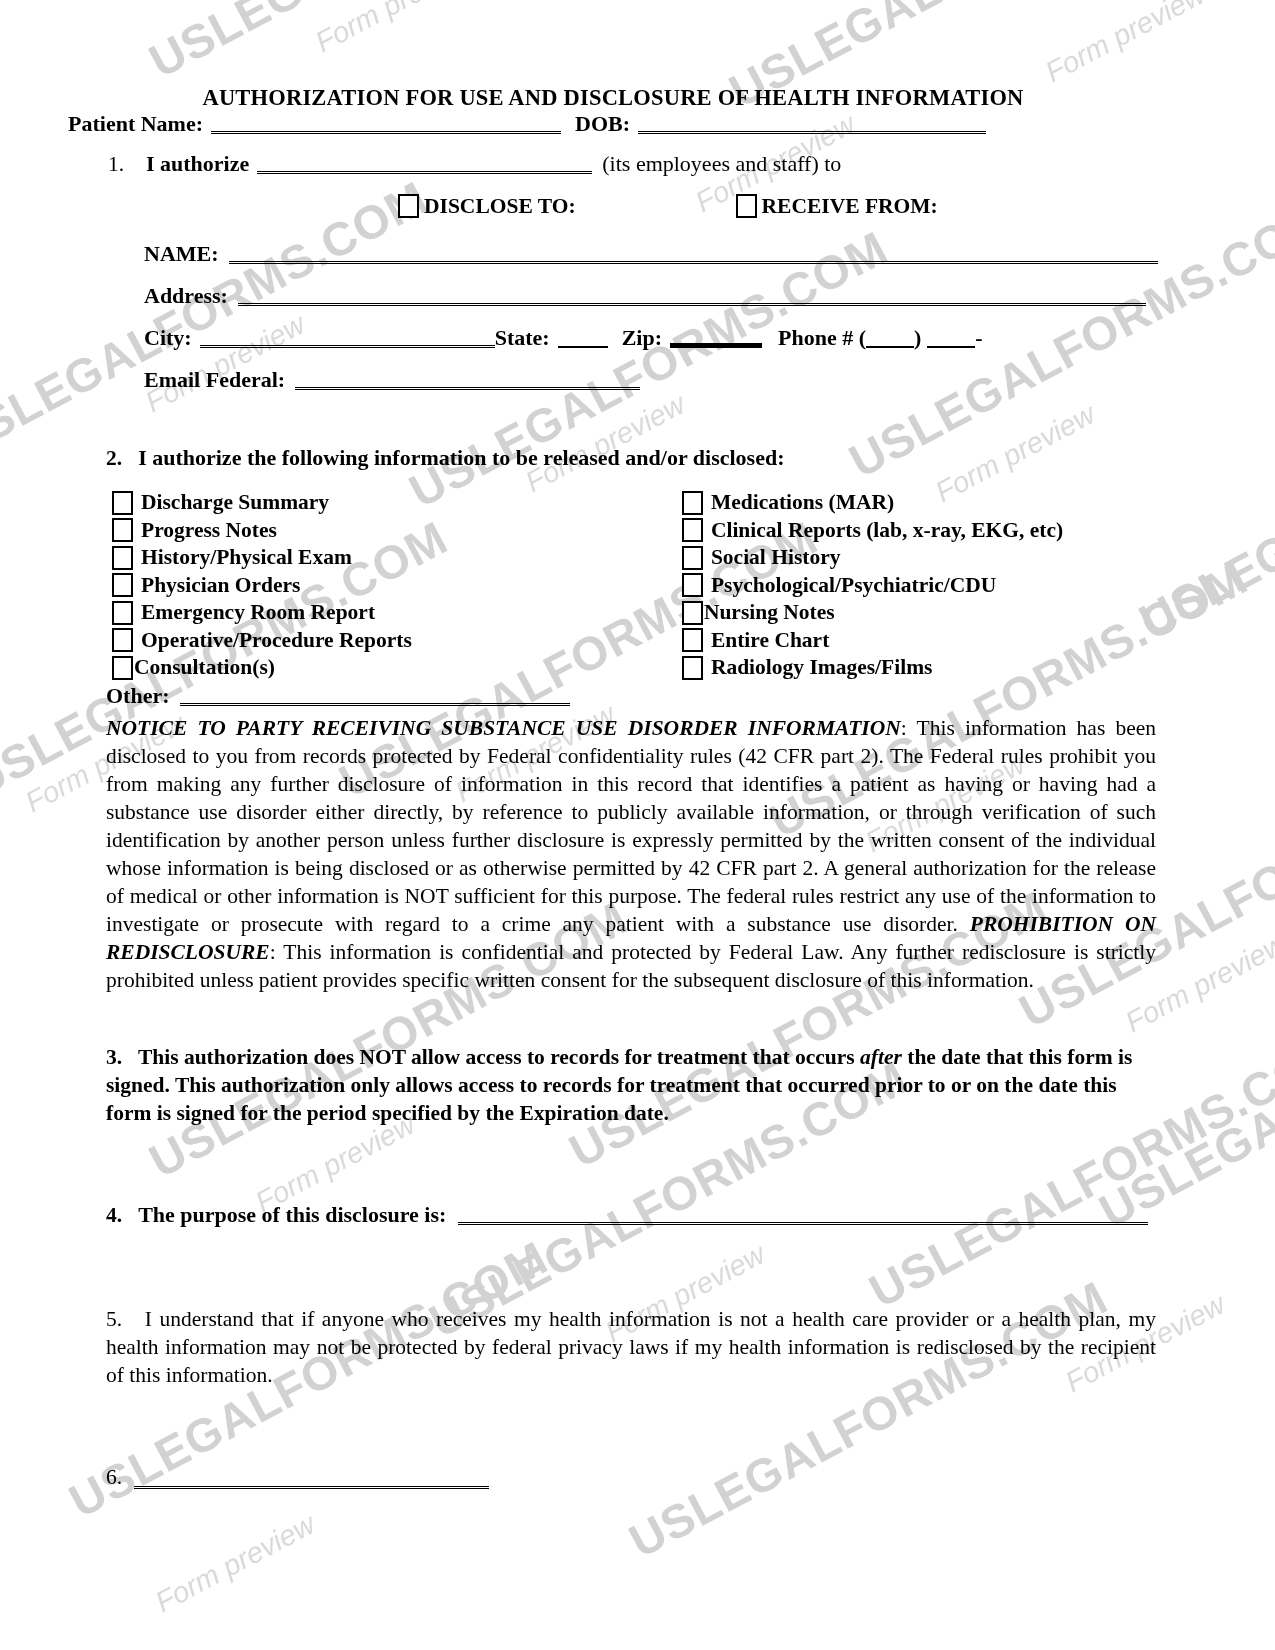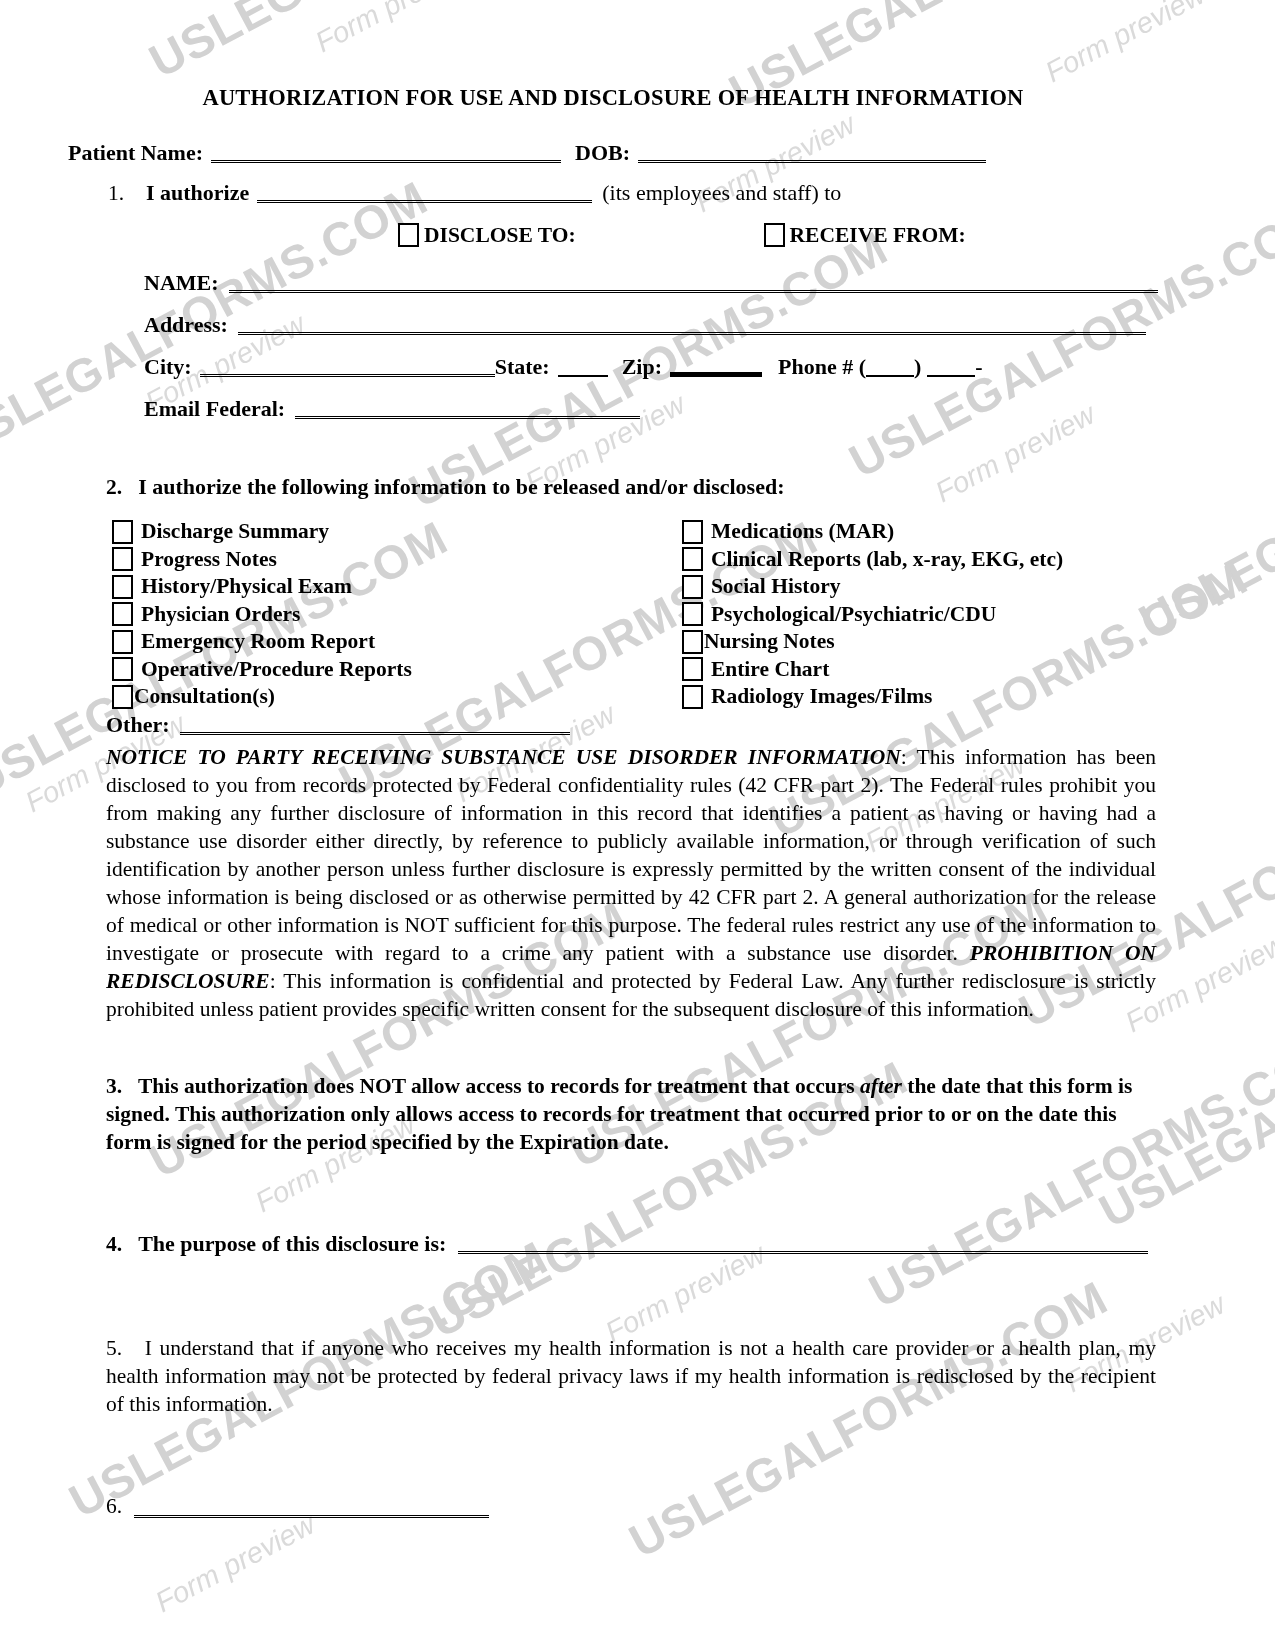--- a/index.html
+++ b/index.html
@@ -64,21 +64,21 @@
   .lbl { font-weight: bold; font-size: 22px; white-space: nowrap; }
   .lbl-n { font-size: 21.5px; white-space: nowrap; }
   .fill {
     border-bottom: 3px double #000;
     height: 17px;
     align-self: flex-end;
     margin-bottom: 3px;
   }
   .fill.single { border-bottom: 2px solid #000; }
 
-  .patient-row { margin-top: 29px; }
+  .patient-row { }
 
   
   .item1 { margin-top: 14px; display: flex; align-items: baseline; }
   .item1 .num { width: 38px; font-size: 21.5px; }
   .tail { font-size: 22px; white-space: nowrap; margin-left: 10px; }
 
   
   .cbx {
     display: inline-block;
     width: 21px;
@@ -87,21 +87,20 @@
     background: #fff;
     box-sizing: border-box;
     vertical-align: -4px;
     flex: 0 0 auto;
   }
   .choice-row {
     display: flex;
     margin-top: 17px;
     padding-left: 330px;
     align-items: center;
-    gap: 28px;
   }
   .choice { display: flex; align-items: center; font-weight: bold; font-size: 21.5px; }
   .choice .txt { margin-left: 5px; }
   .choice.second { margin-left: 160px; }
 
   
   .addr { margin-top: 19px; padding-left: 76px; }
   .addr .line { display: flex; align-items: baseline; margin-top: 16px; }
   .addr .line:first-child { margin-top: 0; }
   .addr .lbl { min-width: 0; }

